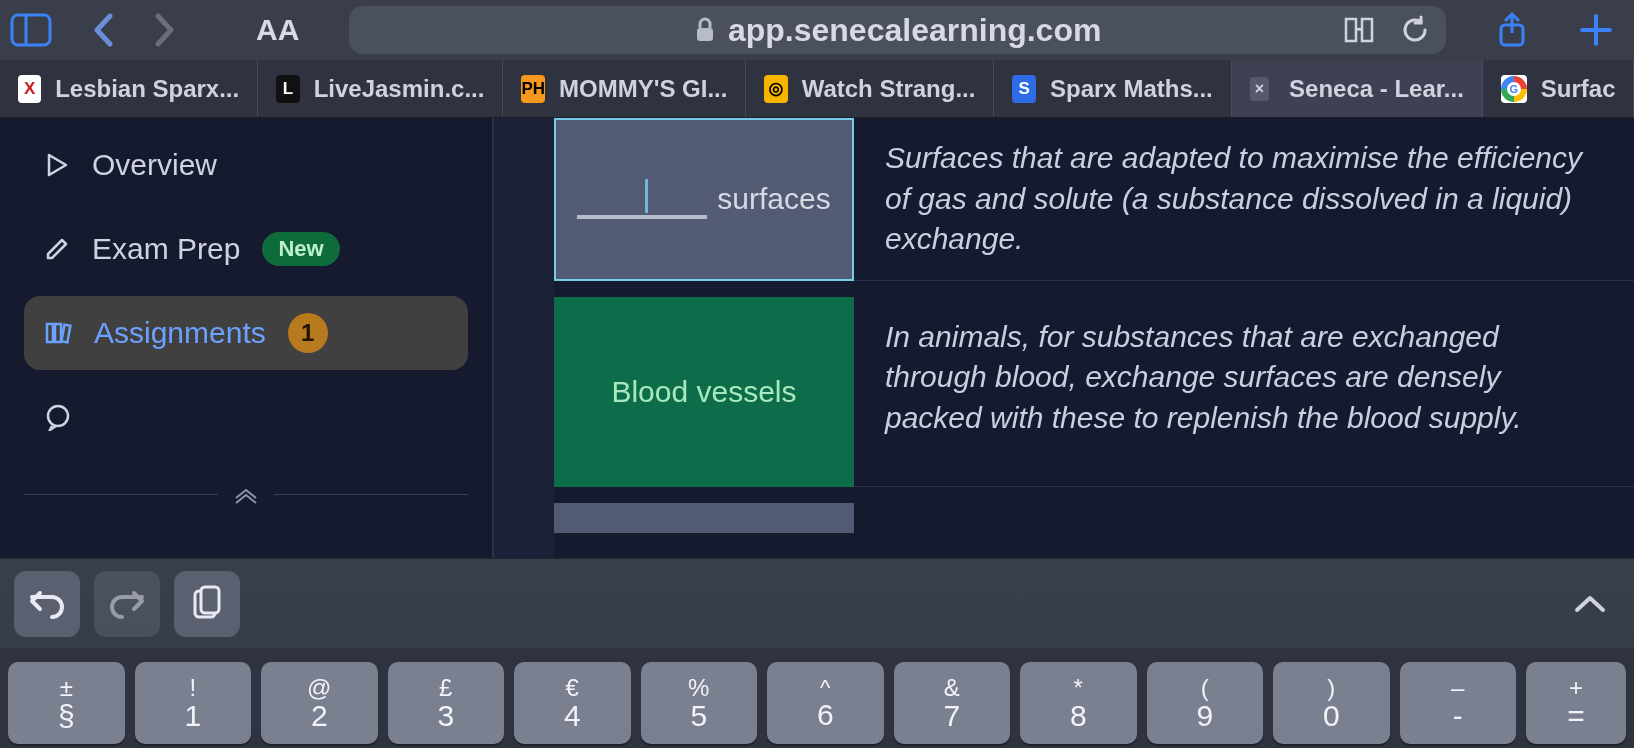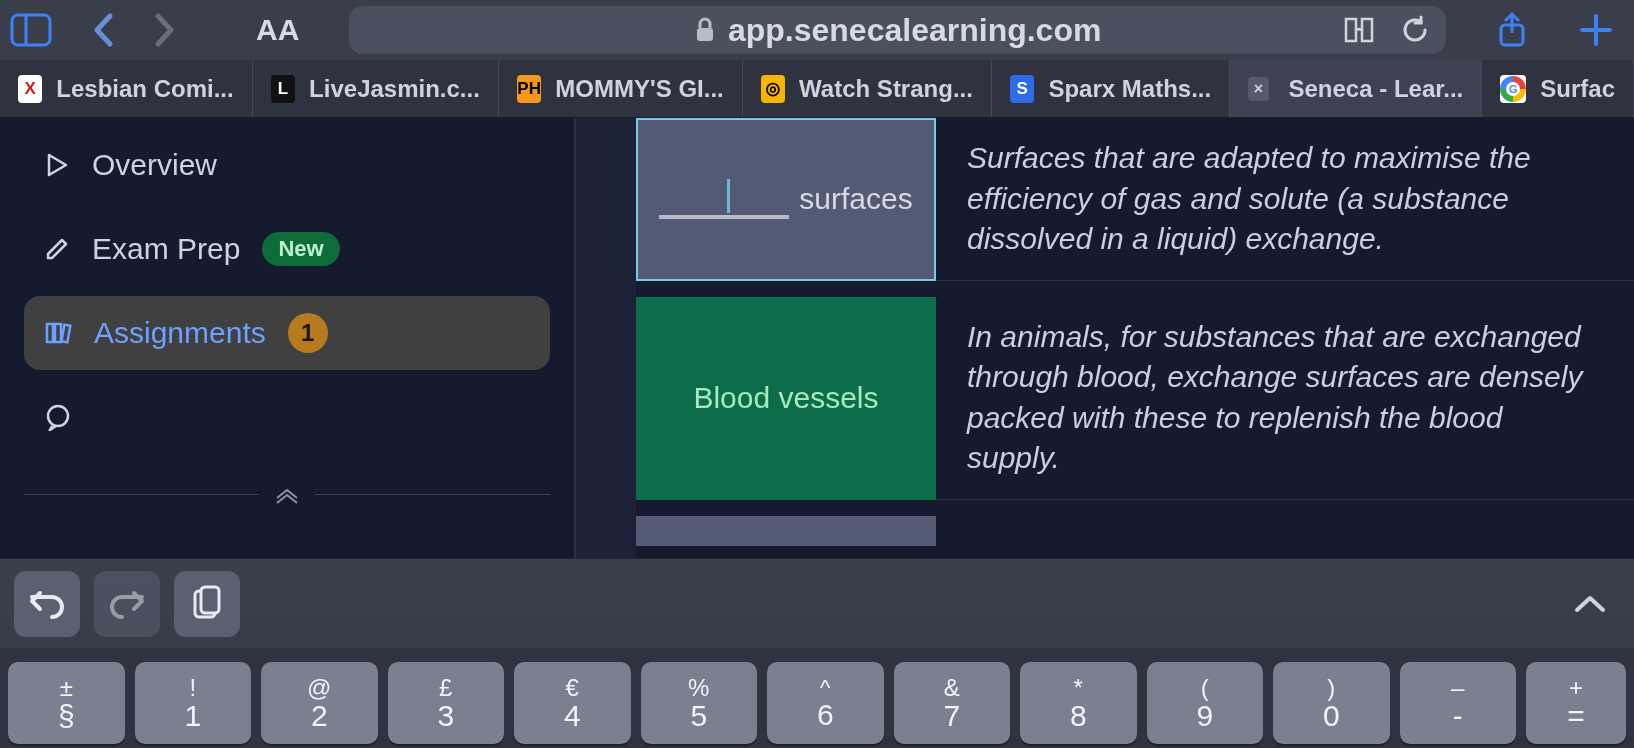--- a/index.html
+++ b/index.html
@@ -57,21 +57,21 @@
   .fav-g { background:#fff; }
   .g-multi { background: conic-gradient(#ea4335 0 25%, #fbbc05 25% 50%, #34a853 50% 75%, #4285f4 75% 100%); border-radius:50%; width:26px; height:26px; display:flex; align-items:center; justify-content:center;}
   .g-multi span { background:#fff; width:14px; height:14px; border-radius:50%; display:flex; align-items:center; justify-content:center; font-size:11px; font-weight:800; color:#4285f4;}
 
   
   .content {
     display:flex; height: calc(100% - 60px - 58px - 190px);
     background:#151a2e;
   }
   .sidebar {
-    width: 576px; padding: 10px 24px 0 24px;
+    width: 494px; padding: 10px 24px 0 24px;
     display:flex; flex-direction:column; gap:10px;
     border-right:2px solid #2c3246;
   }
   .sb-item {
     display:flex; align-items:center; gap:22px;
     height:74px; border-radius:16px; padding:0 20px;
     font-size:30px; color:#cfd3e0; font-weight:500; cursor:pointer;
   }
   .sb-item.active { background:#404040; color:#6ea0ff; }
   .badge-new { background:#0e6b3a; color:#bdf0cc; font-size:22px; padding:4px 16px; border-radius:18px; font-weight:600;text-align:right;}
@@ -221,21 +221,21 @@
           <line x1="18" y1="4" x2="18" y2="32" stroke="#3b82f6" stroke-width="4" stroke-linecap="round"></line>
           <line x1="4" y1="18" x2="32" y2="18" stroke="#3b82f6" stroke-width="4" stroke-linecap="round"></line>
         </svg>
     </span>
   </div>
 </div>
 
 <div class="tabstrip">
   <div class="tab">
     <span class="favicon fav-red">X</span>
-    <span>Lesbian Comi...</span>
+    <span>Lesbian Sparx...</span>
   </div>
   <div class="tab">
     <span class="favicon fav-black">L</span>
     <span>LiveJasmin.c...</span>
   </div>
   <div class="tab">
     <span class="favicon fav-orange">PH</span>
     <span>MOMMY'S GI...</span>
   </div>
   <div class="tab">

